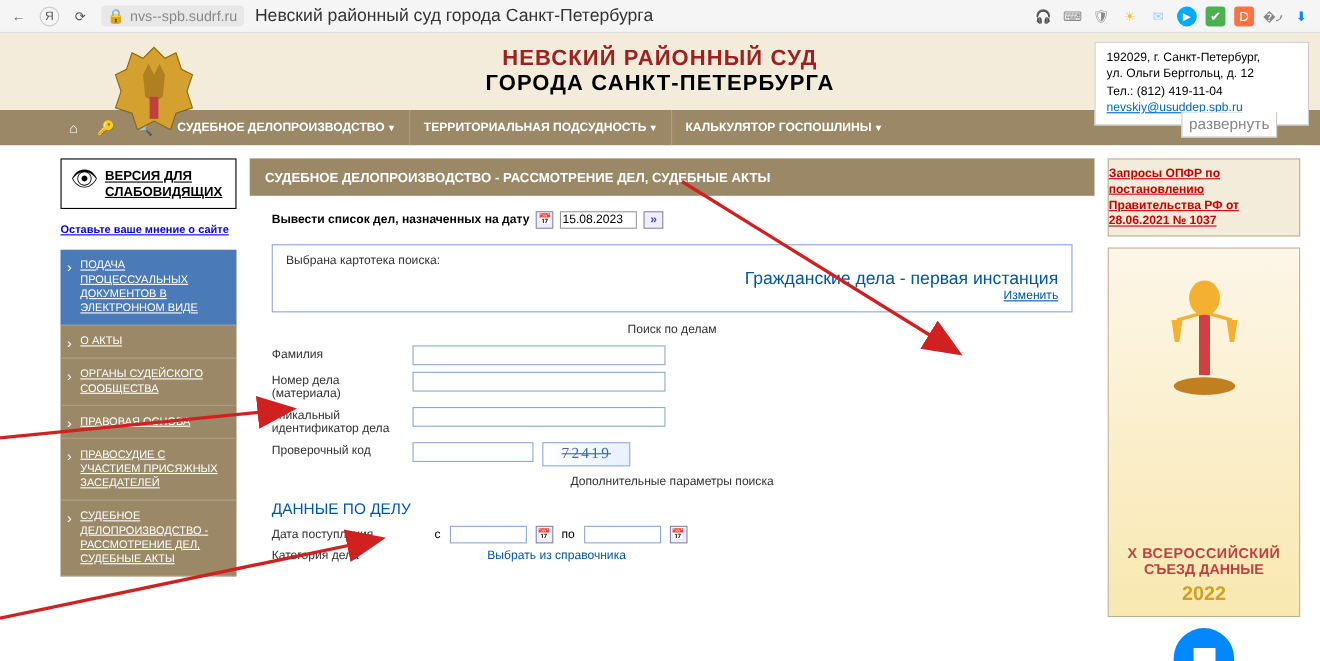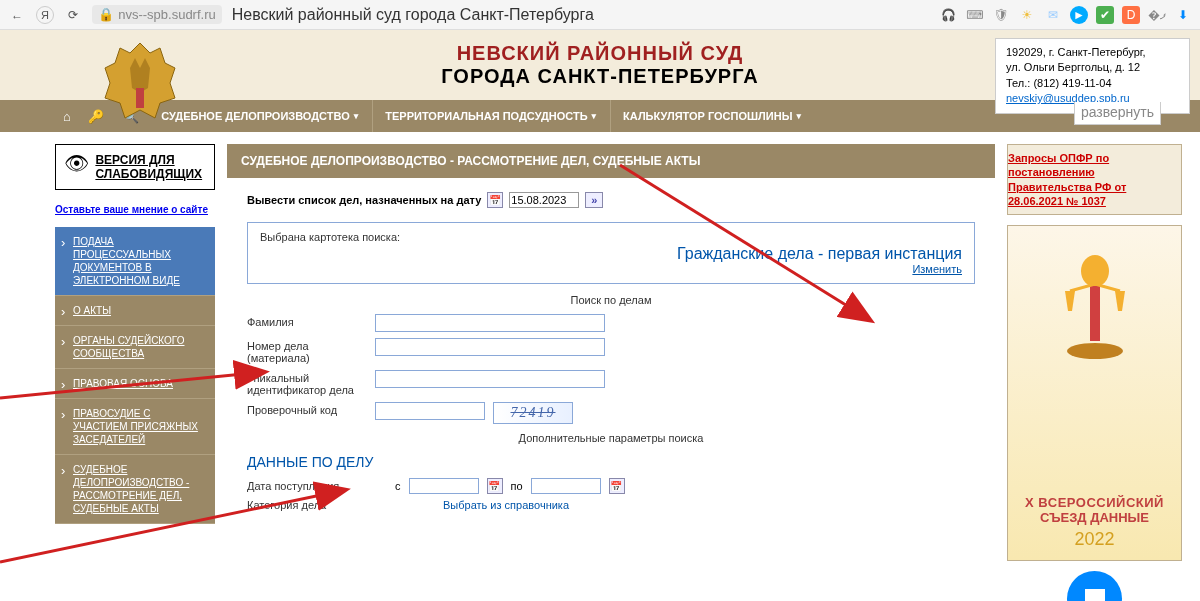--- a/index.html
+++ b/index.html
@@ -59,35 +59,35 @@
 .search-card { border: 1px solid #8aa8d8; padding: 8px 12px; margin-bottom: 10px; }
 .card-label { font-size: 11px; color: #333; }
 .card-selected { display: flex; justify-content: space-between; align-items: flex-end; flex-direction: column; }
 .selected-index { color: #0055aa; font-size: 16px; margin-top: 2px; }
 .change-link { color: #0055aa; font-size: 11px; text-decoration: underline; cursor: pointer; }
 
 .search-section-title { text-align: center; font-size: 11px; color: #333; margin: 8px 0; }
 .form-row { display: flex; align-items: flex-start; margin-bottom: 6px; gap: 8px; }
 .form-label { width: 120px; font-size: 11px; color: #333; padding-top: 2px; }
 .form-input { width: 230px; border: 1px solid #8aa8d8; height: 18px; padding: 0 3px; font-size: 11px; }
-.captcha-img { border: 1px solid #8aa8d8; width: 80px; height: 22px; background: linear-gradient(90deg, #fff 0%, #e8f0ff 100%); display: inline-flex; align-items: center; justify-content: center; font-family: cursive; font-style: italic; color: #4466aa; font-size: 14px; letter-spacing: 2px; text-decoration: line-through; }
+.captcha-img { border: 1px solid #8aa8d8; width: 80px; height: 22px; background: linear-gradient(90deg, #fff 0%, #e8f0ff 100%); display: inline-flex; align-items: center; justify-content: center; font-family: cursive; color: #4466aa; font-size: 14px; letter-spacing: 2px; text-decoration: line-through; }
 
 .subsection-title { color: #0055aa; font-size: 14px; margin: 10px 0 8px; }
 .data-row { display: flex; align-items: center; margin-bottom: 5px; gap: 8px; font-size: 11px; }
 .data-label { width: 140px; color: #333; }
 .small-input { width: 70px; border: 1px solid #8aa8d8; height: 16px; font-size: 11px; padding: 0 3px; }
 .ref-link { color: #0055aa; font-size: 11px; cursor: pointer; margin-left: 48px; }
 
 
 .right-box { border: 1px solid #c0b090; background: #f3ecdb; padding: 6px 0; margin-bottom: 10px; font-size: 11px; }
 .right-box a { color: #cc0000; font-weight: bold; text-decoration: underline; line-height: 1.3; }
 .banner { border: 1px solid #c0b090; background: linear-gradient(180deg, #fdf6e8 0%, #f8e8b0 100%); height: 336px; display: flex; flex-direction: column; align-items: center; padding: 10px; position: relative; }
 .banner-title { color: #c04040; font-size: 13px; font-weight: bold; text-align: center; margin-top: auto; letter-spacing: 0.5px; }
 .banner-sub { color: #c04040; font-size: 13px; font-weight: bold; }
-.banner-year { color: #d4a020; font-size: 18px; font-weight: normal; margin-top: 4px; }
+.banner-year { color: #d4a020; font-size: 18px; font-weight: bold; margin-top: 4px; }
 .chat-bubble { width: 55px; height: 55px; background: #0088ff; border-radius: 50%; margin: 10px auto 0; display: flex; align-items: center; justify-content: center; }
 
 
 .arrow { position: absolute; pointer-events: none; z-index: 100; }
 </style>
 </head>
 <body>
 
 <div class="browser-bar">
   <span class="nav-btn">←</span>

